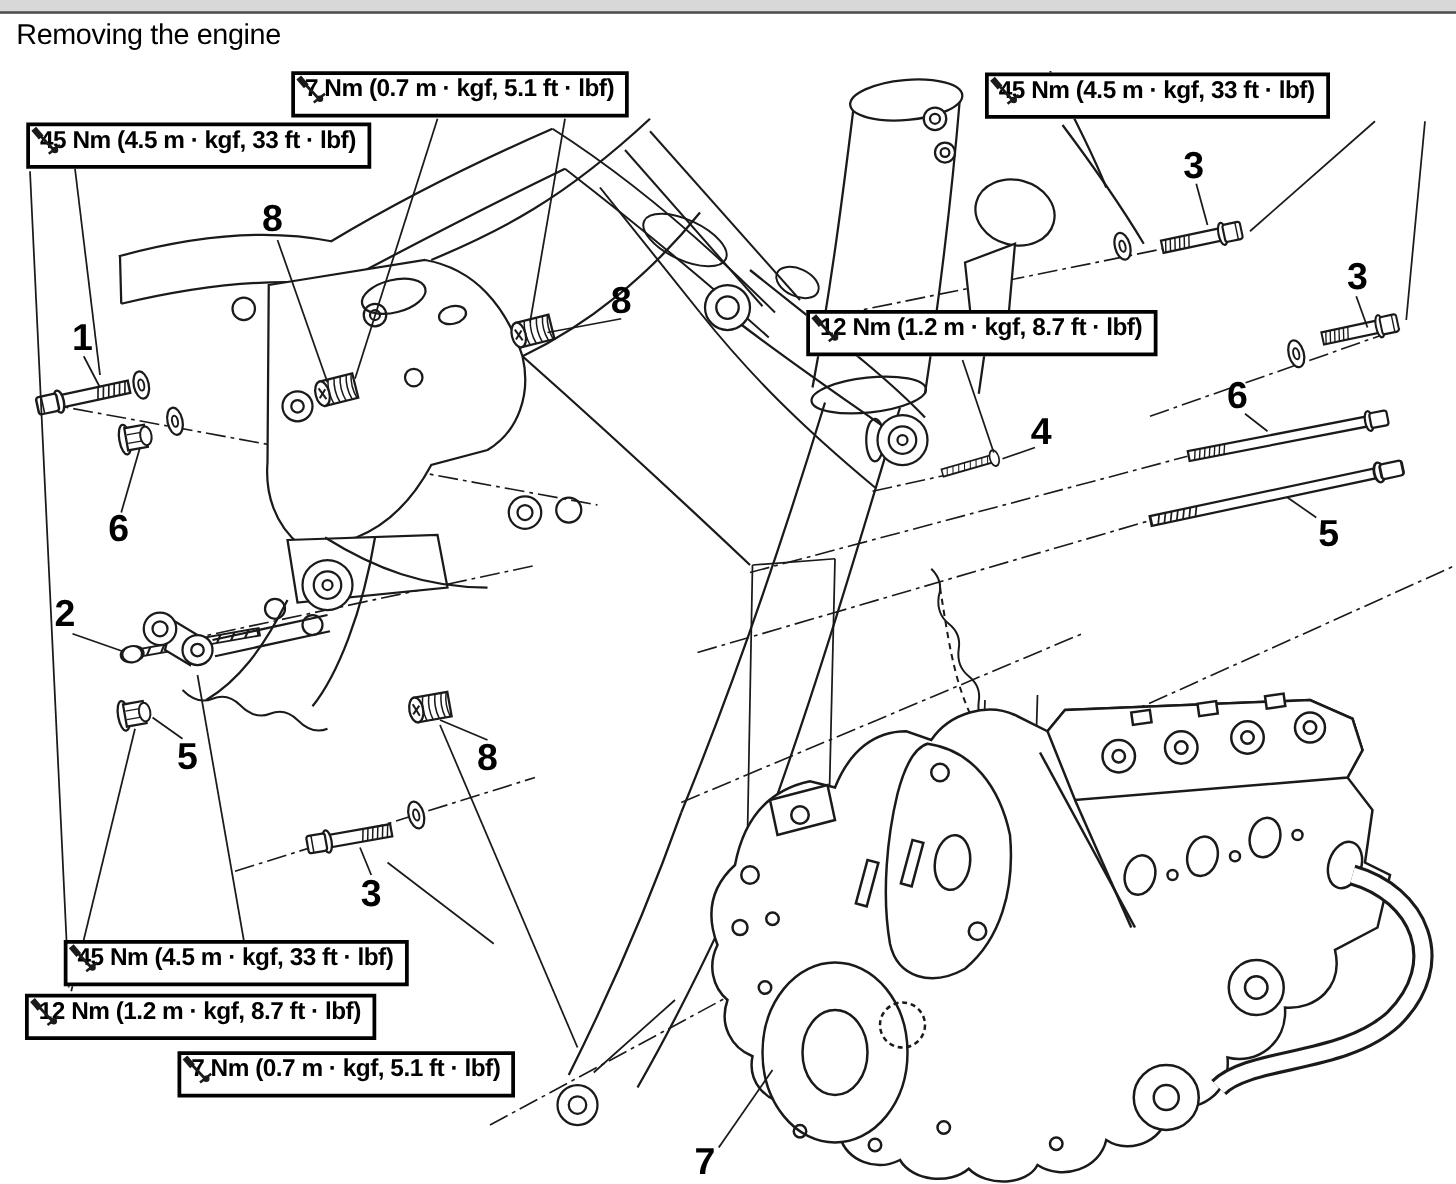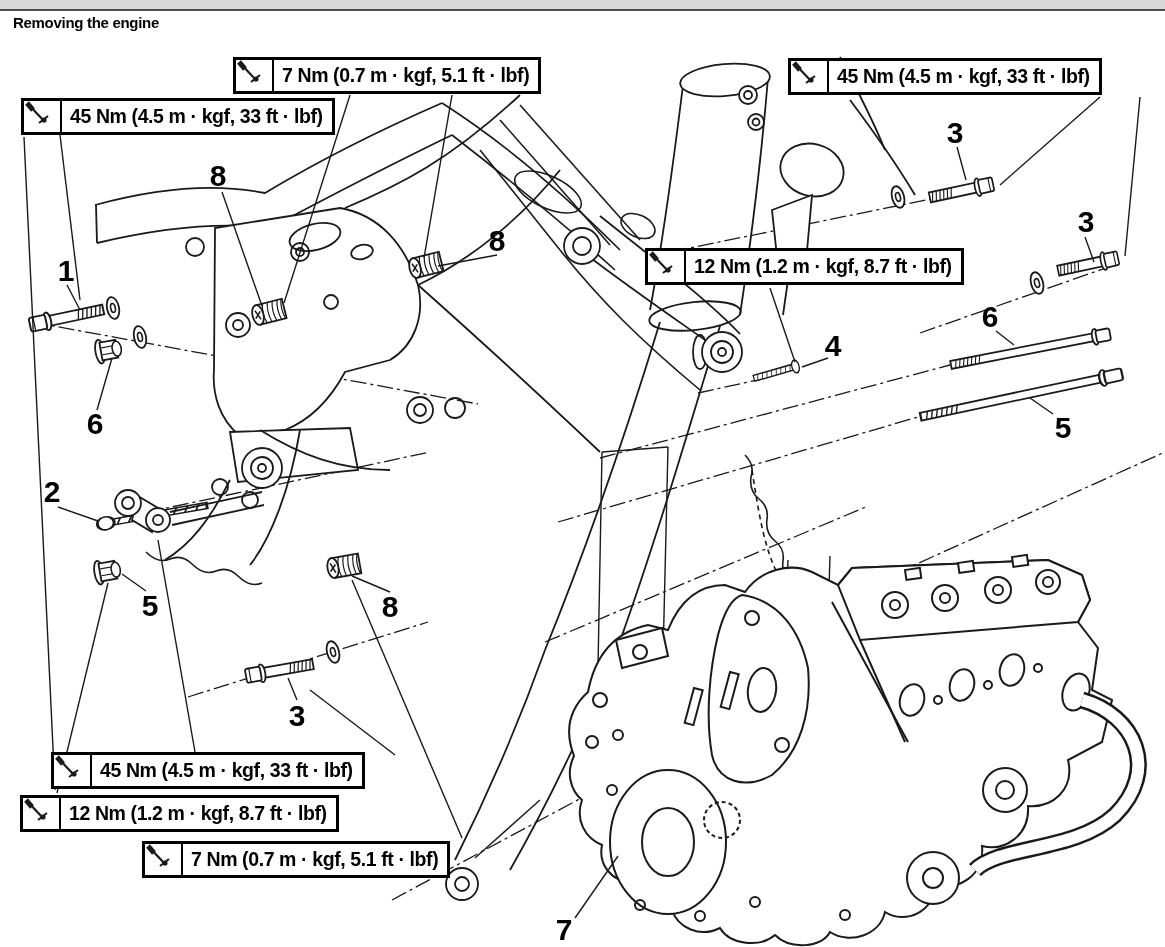--- a/index.html
+++ b/index.html
@@ -1,23 +1,23 @@
 <!DOCTYPE html>
 <html><head>
 <meta charset="utf-8">
 <style>
   html,body{margin:0;padding:0;background:#fff;}
   #page{position:relative;width:1165px;height:947px;overflow:hidden;background:#fff;
         font-family:"Liberation Sans","DejaVu Sans",sans-serif;color:#000;}
   #topbar{position:absolute;left:0;top:0;width:1165px;height:9px;background:#d8d8d8;
           border-bottom:2.5px solid #4d4d4d;}
-  #title{position:absolute;left:13px;top:14px;font-size:15px;font-weight:bold;letter-spacing:-0.3px;}
+  #title{position:absolute;left:13px;top:14px;font-size:23px;font-weight:normal;letter-spacing:-0.3px;}
   svg{position:absolute;left:0;top:0;}
   .callout{position:absolute;display:flex;align-items:stretch;background:#fff;
-           border:3.5px solid #000;height:31px;white-space:nowrap;z-index:5;}
+           border:3.5px solid #000;height:31px;white-space:nowrap;z-index:5;flex-direction:column;}
   .callout .icell{width:36px;display:flex;align-items:center;justify-content:center;
                   border-right:2px solid #000;}
   .callout .ctext{display:flex;align-items:center;padding:0 9px 0 8px;
                   font-size:19.5px;font-weight:bold;letter-spacing:-0.4px;}
   .plabel{position:absolute;transform:translate(-50%,-50%);font-size:30px;font-weight:bold;
           z-index:6;line-height:1;}
 </style>
 </head>
 <body>
 

